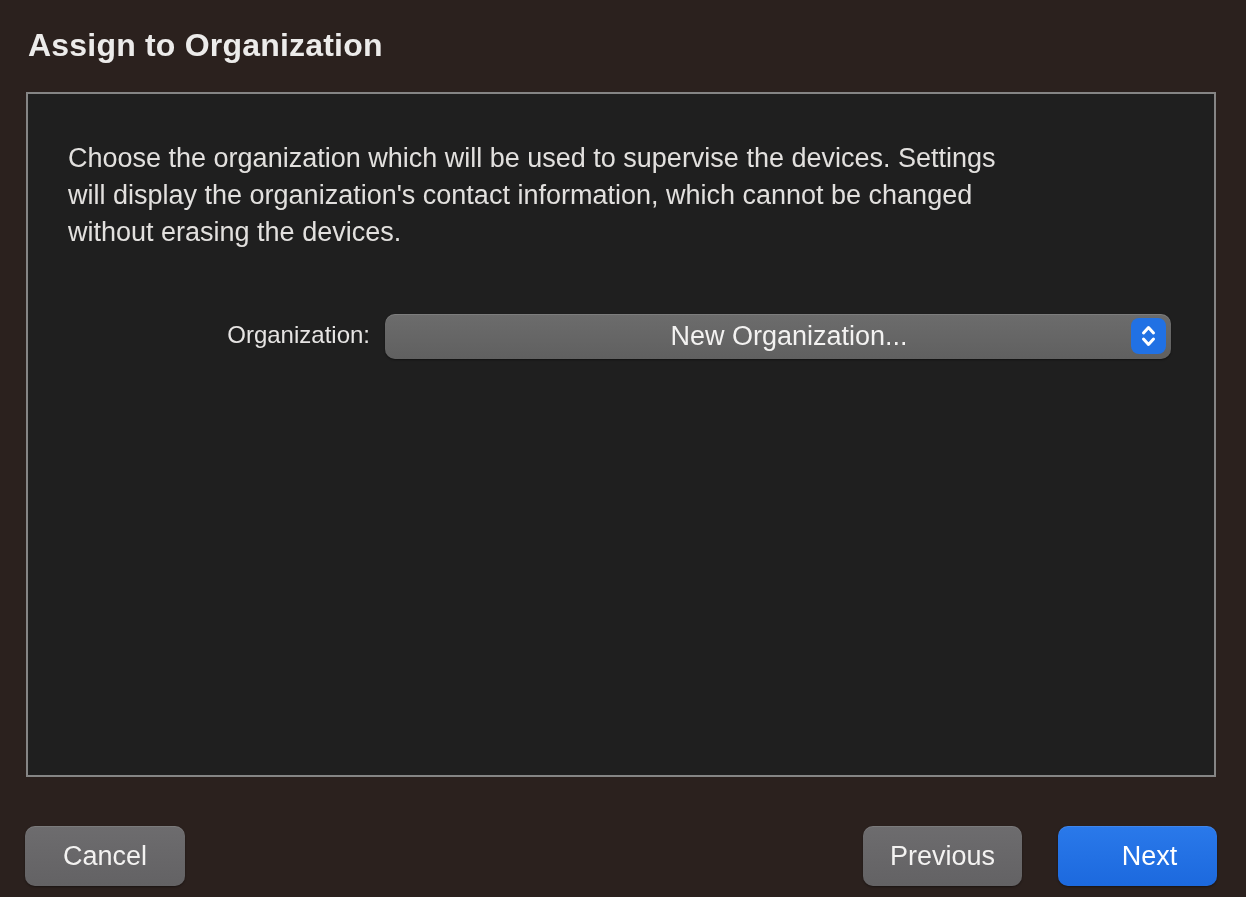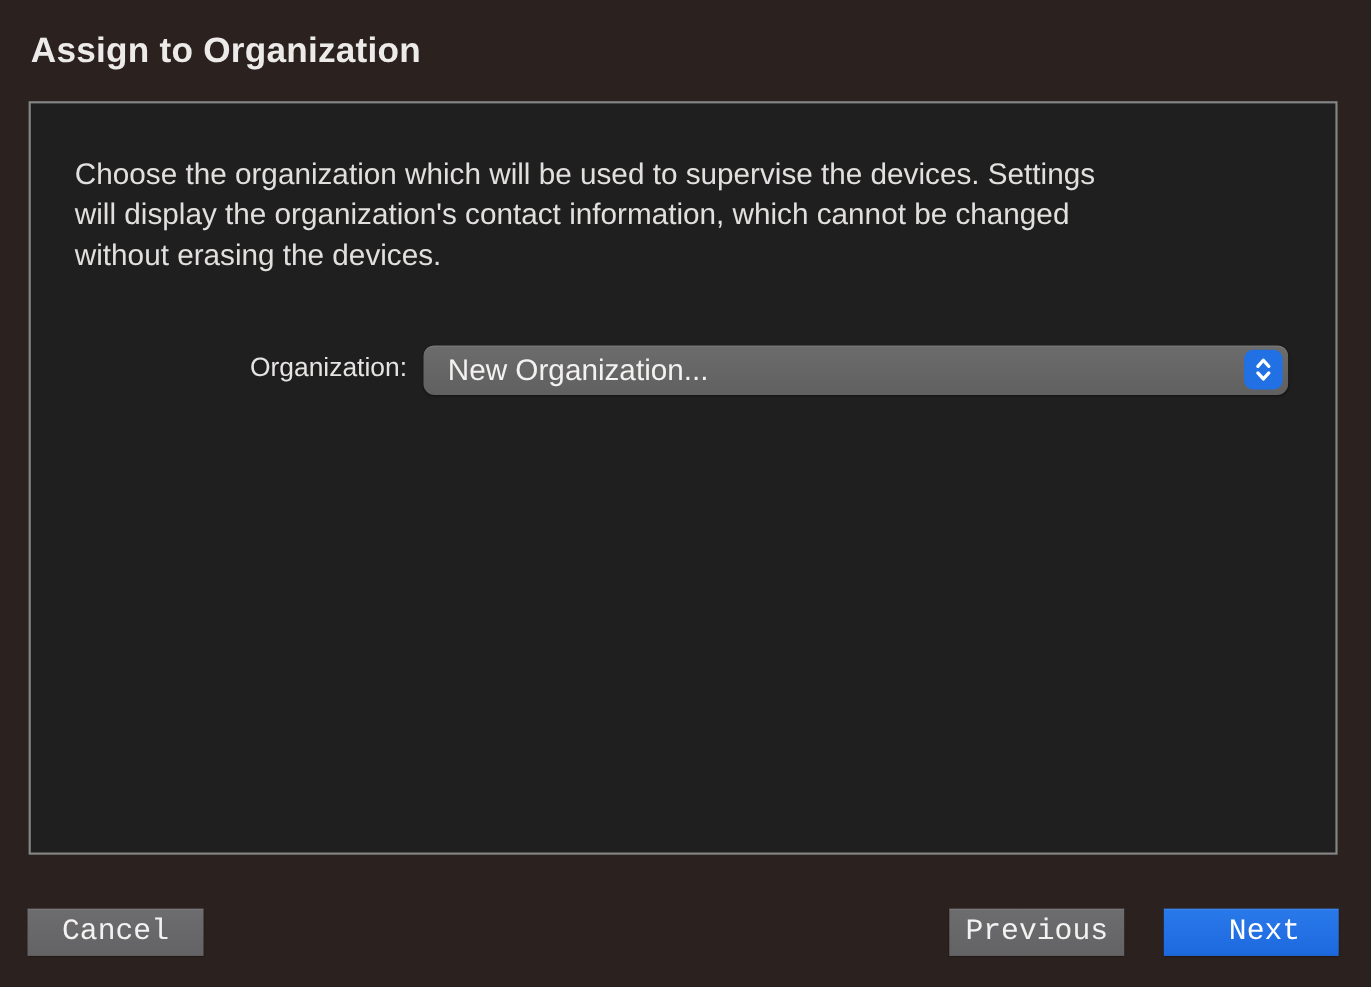--- a/index.html
+++ b/index.html
@@ -48,31 +48,31 @@
     border-radius:10px;
     border:none;
     box-shadow:inset 0 1px 0 rgba(255,255,255,.12), 0 1px 2px rgba(0,0,0,.45);
     display:flex;align-items:center;
     cursor:default;
     font-family:inherit;
   }
   .popup-value{
     font-size:27px;font-weight:500;color:#f3f2f1;
     padding-left:22px;white-space:nowrap;
-    flex:1;text-align:left;
+    flex:1;text-align:center;
   }
   .popup-stepper{
     position:absolute;right:5px;top:4px;width:35px;height:36px;
     background:var(--accent-blue);
     border-radius:8px;
     display:flex;align-items:center;justify-content:center;
   }
   .btn{
-    position:absolute;height:43px;border:none;border-radius:0;
-    font-family:Liberation Mono, monospace;font-size:27px;color:#f3f2f1;
+    position:absolute;height:60px;border:none;border-radius:10px;
+    font-family:Liberation Sans, sans-serif;font-size:27px;color:#f3f2f1;
     display:flex;align-items:center;justify-content:center;
     cursor:default;white-space:nowrap;
     box-shadow:inset 0 1px 0 rgba(255,255,255,.10), 0 1px 2px rgba(0,0,0,.4);
   }
   .btn-gray{background:linear-gradient(#6d6c6e,#636264);}
   .btn-blue{background:linear-gradient(#2a79ea,#1c69de);color:#ffffff;padding-left:24px;}
   .btn-cancel{left:25px;top:826px;width:160px;}
   .btn-previous{left:863px;top:826px;width:159px;}
   .btn-next{left:1058px;top:826px;width:159px;}
   .icon-svg{display:block;}

